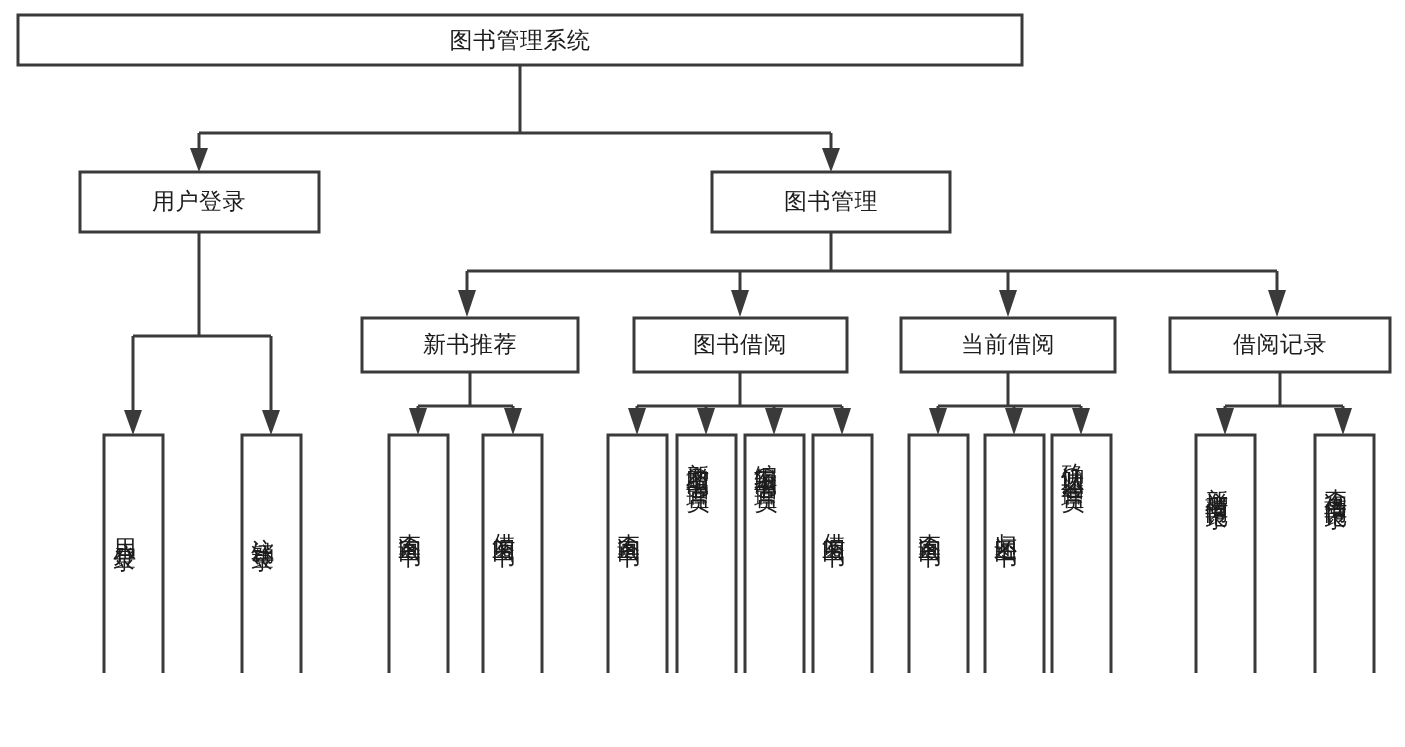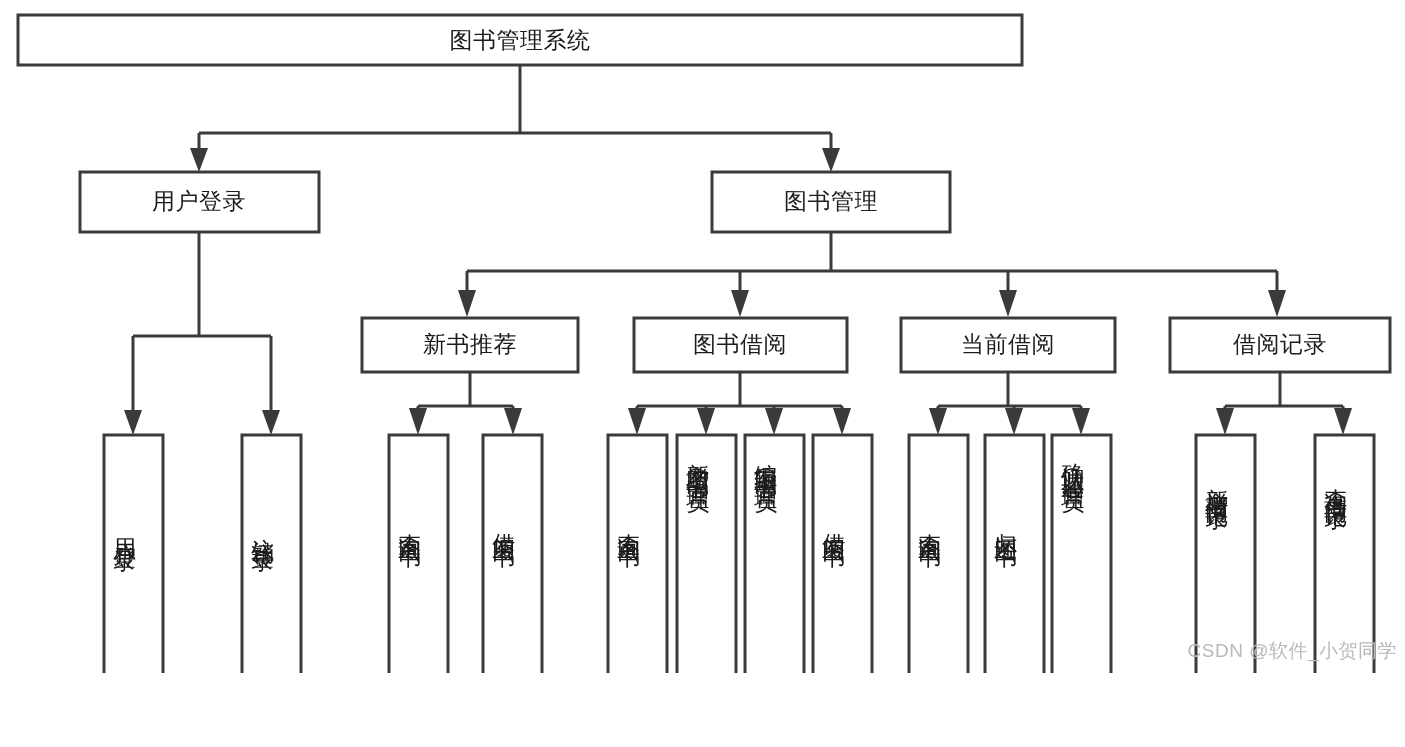--- a/index.html
+++ b/index.html
@@ -235,15 +235,14 @@
       <text class="node-label-v" x="1226" y="470">新增借阅记录</text>
     </g>
 
     <g>
       <rect class="node-box" x="1315" y="435" width="59" height="300"></rect>
       <text class="node-label-v" x="1345" y="470">查询借阅记录</text>
     </g>
 
   </svg>
 
-  <div class="watermark-text">CSDN @软件_小贺同学</div>
 
 </div>
 
 </body></html>

